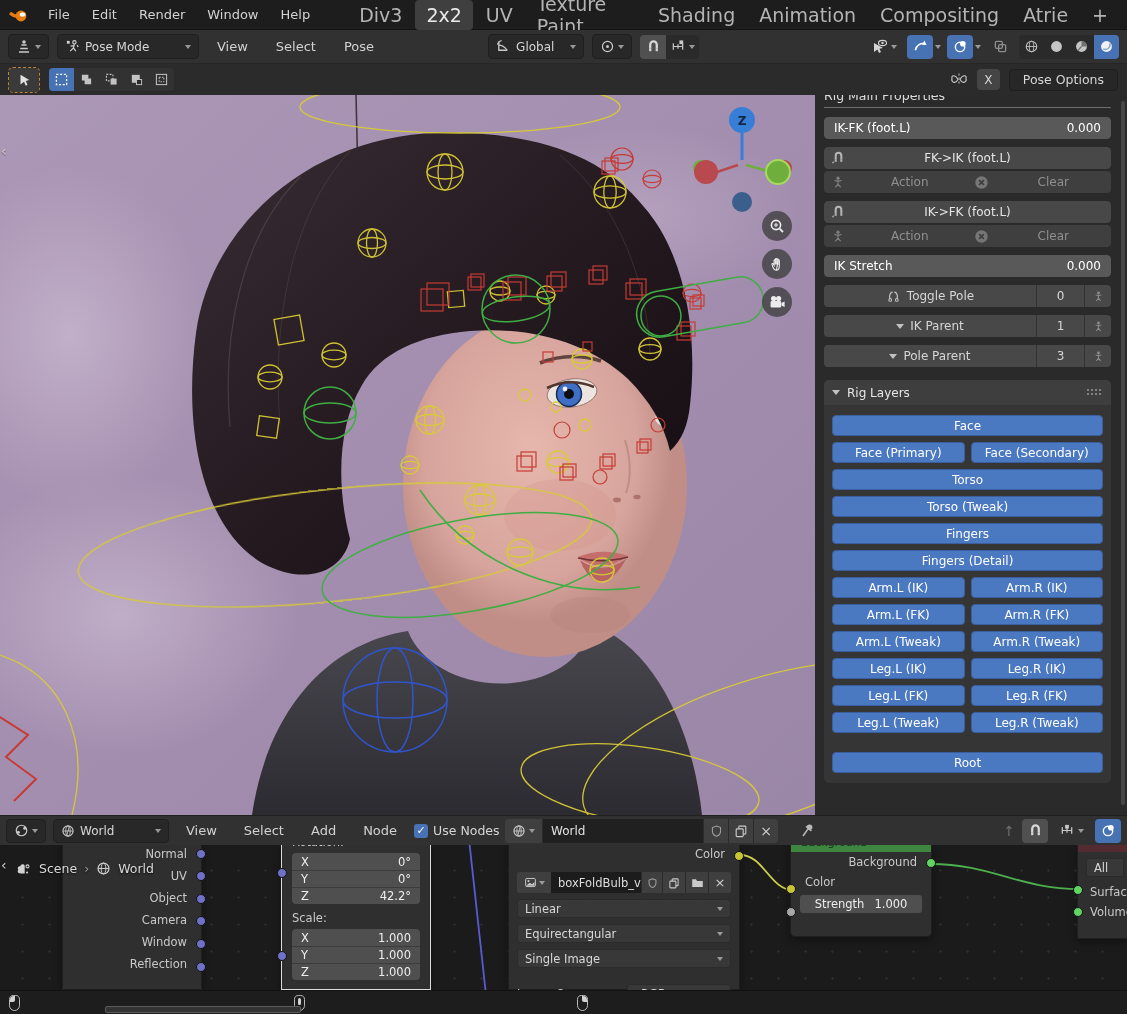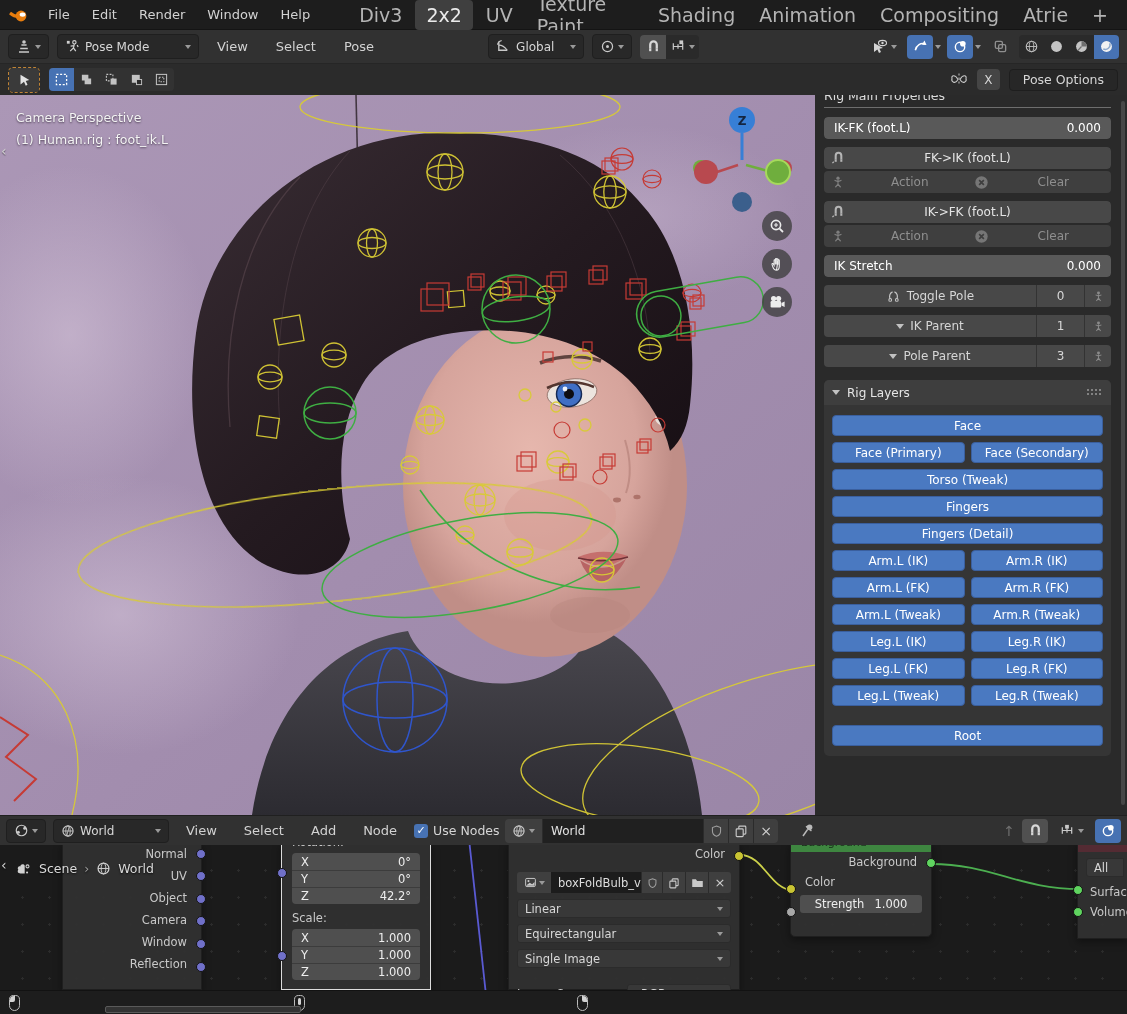--- a/index.html
+++ b/index.html
@@ -570,24 +570,20 @@
         <path d="M420,395 C470,470 560,505 640,492"></path>
       </g>
 
       <g stroke="#2f55cc" fill="none" stroke-width="1.5">
         <circle cx="395" cy="605" r="52"></circle>
         <ellipse cx="395" cy="605" rx="52" ry="18"></ellipse>
         <ellipse cx="395" cy="605" rx="18" ry="52"></ellipse>
       </g>
     </svg>
 
-    <div class="vp-overlay">
-      <div>Camera Perspective</div>
-      <div>(1) Human.rig : foot_ik.L</div>
-    </div>
     <span class="edge-arrow" style="left:1px;top:48px;">‹</span>
 
     <svg class="navball" width="110" height="120" viewBox="0 0 110 120">
       <path d="M50,33 L50,60" stroke="#377fd6" stroke-width="3"></path>
       <path d="M25,72 L46,65" stroke="#b8494f" stroke-width="2.4"></path>
       <path d="M54,65 L76,71" stroke="#6fae3d" stroke-width="2.4"></path>
       <circle cx="9" cy="68" r="8" fill="#6fae3d"></circle>
       <circle cx="14" cy="72" r="12" fill="#b8494f"></circle>
       <circle cx="92" cy="68" r="8" fill="#b8494f"></circle>
       <circle cx="86" cy="72" r="12" fill="#6fae3d" stroke="#a6d95c" stroke-width="2"></circle>
@@ -757,20 +753,21 @@
             <i></i>
             <i></i>
             <i></i>
             <i></i>
           </span>
       </div>
       <div class="laygrid">
         <span class="laybtn w-full">Face</span>
         <span class="laybtn w-half">Face (Primary)</span>
         <span class="laybtn w-half">Face (Secondary)</span>
+        <span class="laybtn w-full">Torso</span>
         <span class="laybtn w-full">Torso (Tweak)</span>
         <span class="laybtn w-full">Fingers</span>
         <span class="laybtn w-full">Fingers (Detail)</span>
         <span class="laybtn w-half">Arm.L (IK)</span>
         <span class="laybtn w-half">Arm.R (IK)</span>
         <span class="laybtn w-half">Arm.L (FK)</span>
         <span class="laybtn w-half">Arm.R (FK)</span>
         <span class="laybtn w-half">Arm.L (Tweak)</span>
         <span class="laybtn w-half">Arm.R (Tweak)</span>
         <span class="laybtn w-half">Leg.L (IK)</span>

